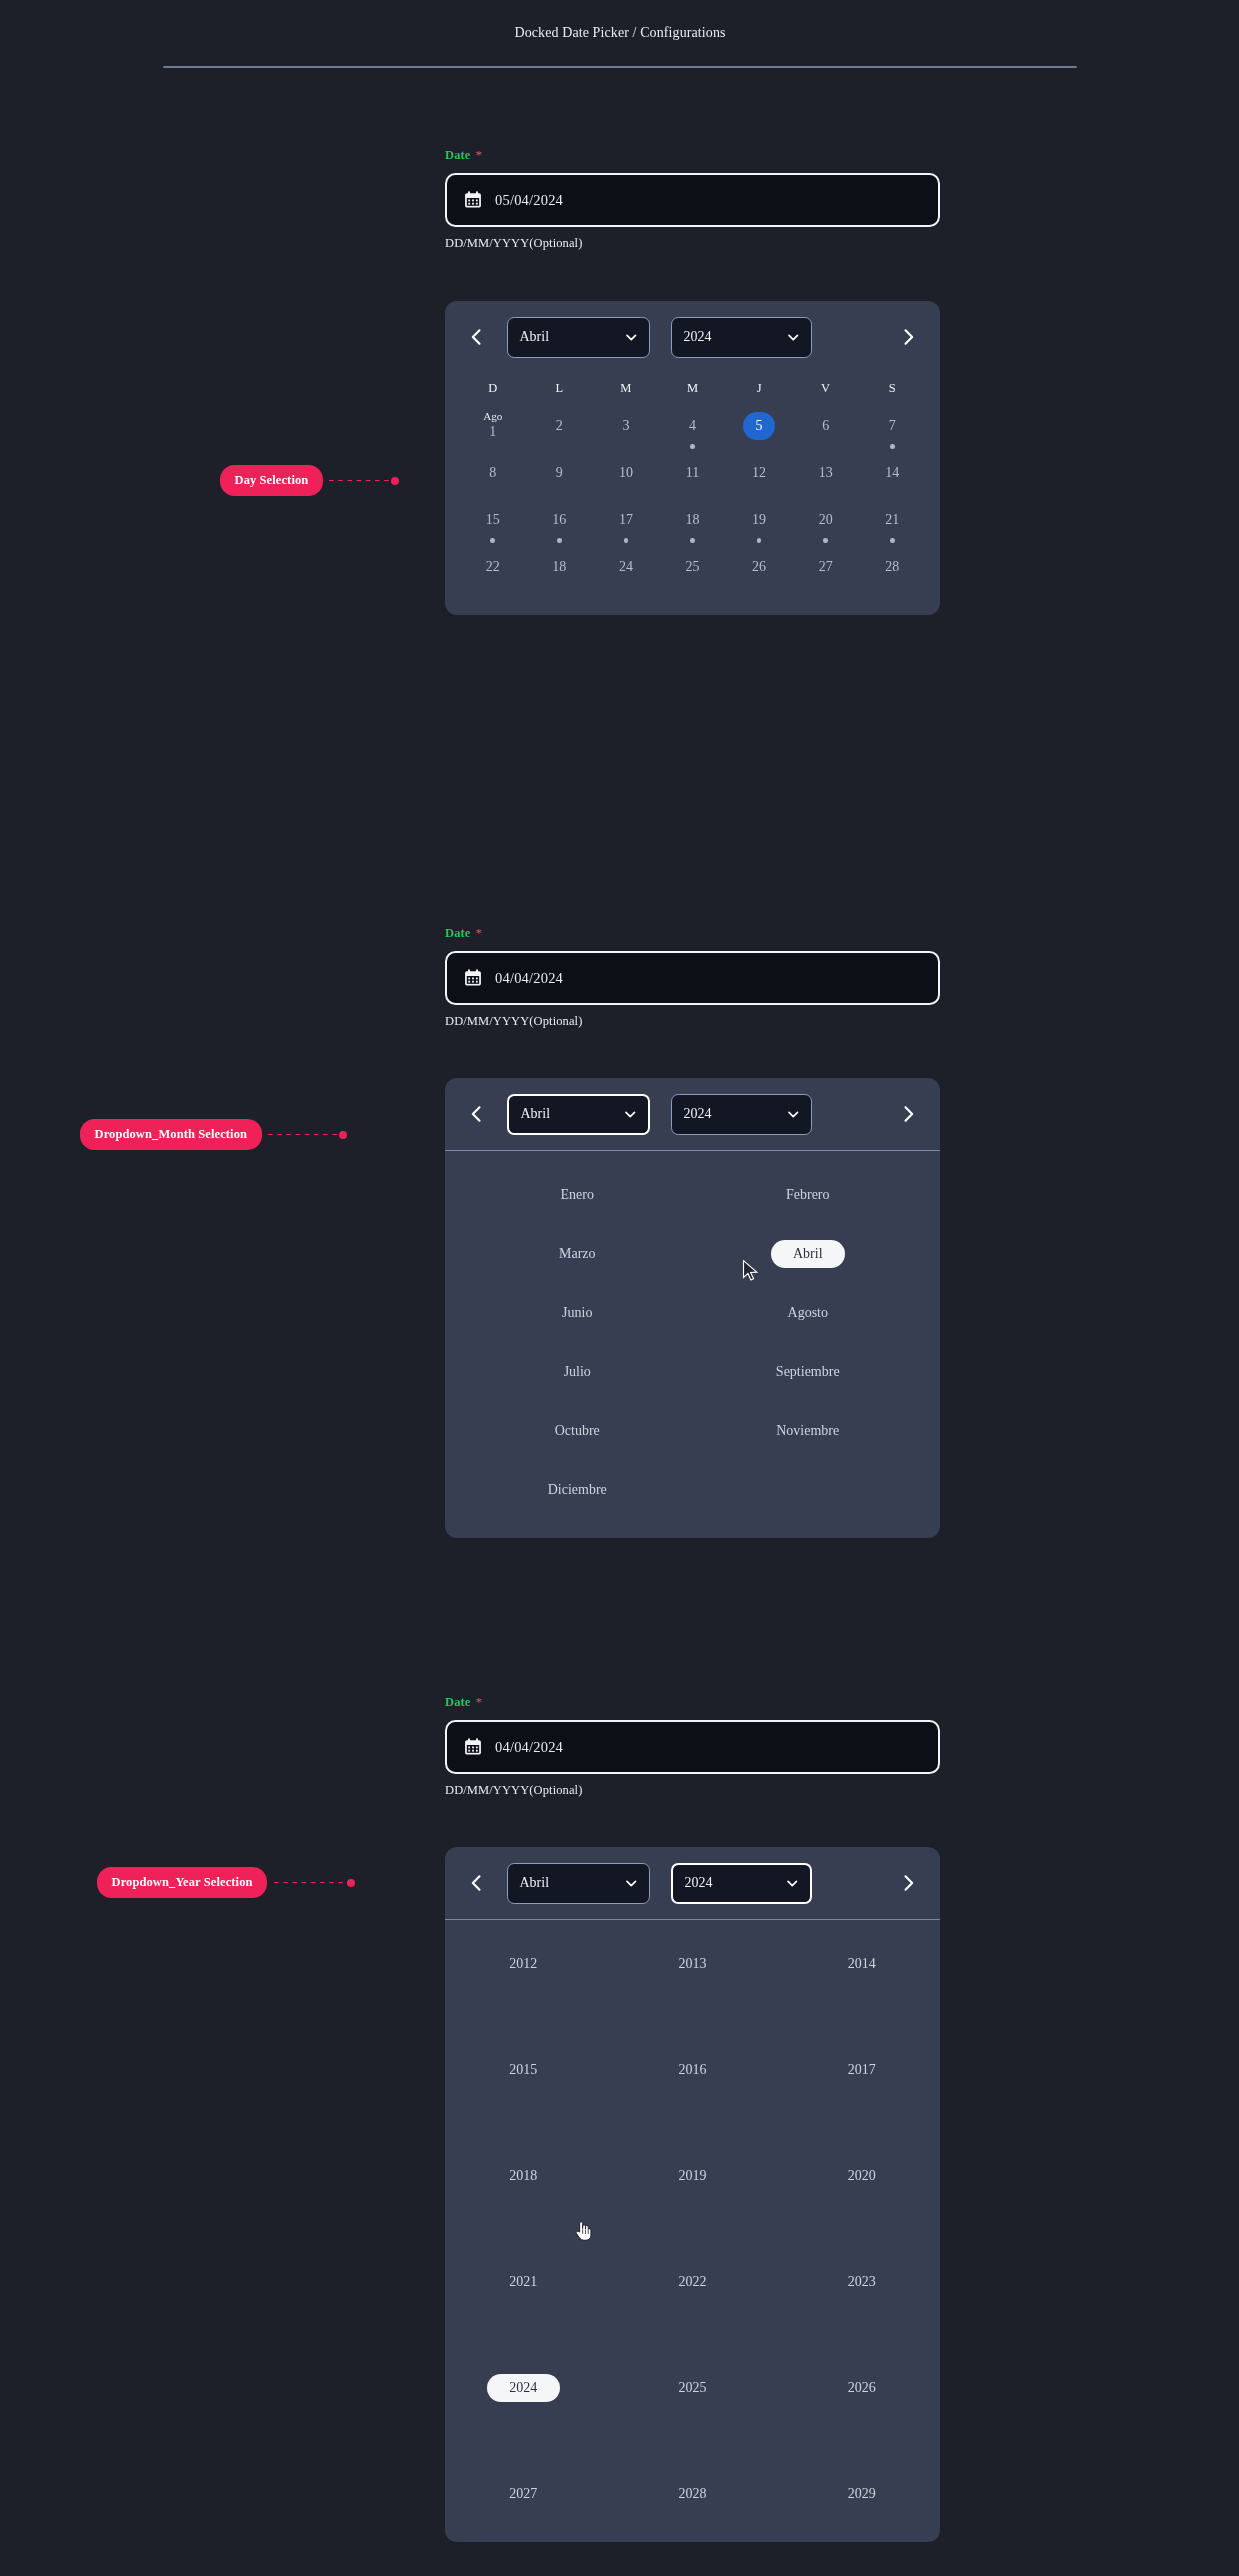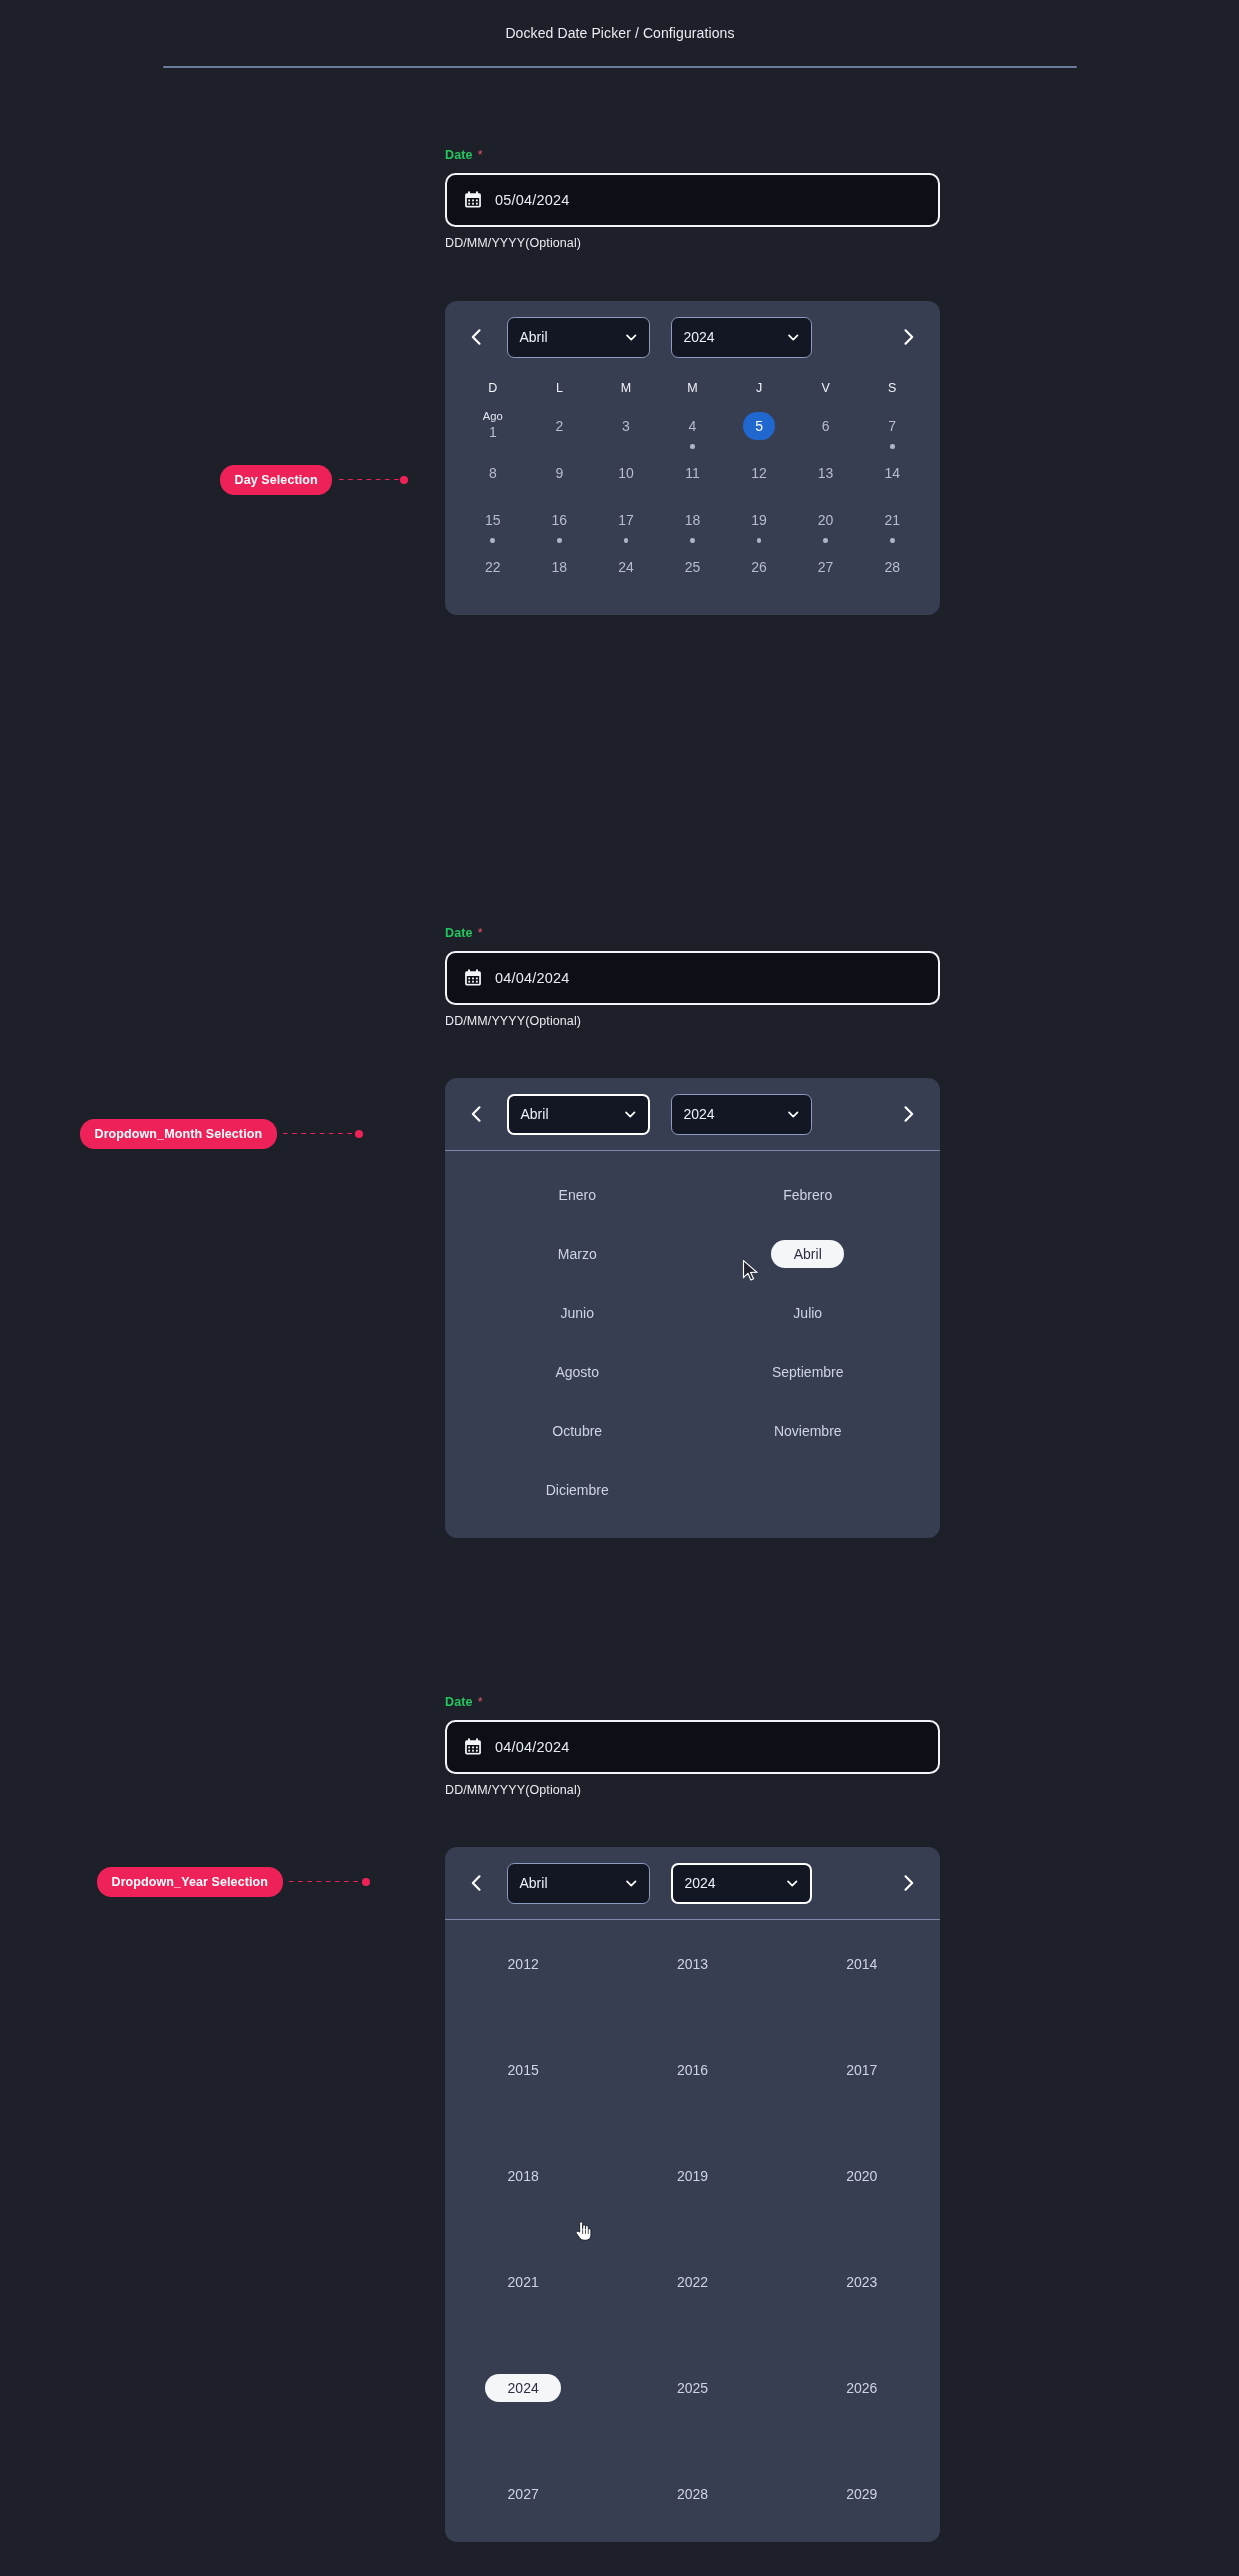--- a/index.html
+++ b/index.html
@@ -3,21 +3,21 @@
 <meta charset="utf-8">
 <style>
   * { box-sizing: border-box; margin: 0; padding: 0; }
   html, body {
     width: 1240px;
     height: 2576px;
     background: #1e2029;
     font-family: "Liberation Sans", sans-serif;
     overflow: hidden;
   }
-  .page { position: relative; width: 980px; height: 2576px; }
+  .page { position: relative; width: 980px; height: 2576px; font-family: Liberation Serif, serif; }
 
   
   .header-title {
     position: absolute; top: 25px; left: 0; width: 1240px;
     text-align: center; color: #e9ecf2; font-size: 14px; letter-spacing: 0.1px;
   }
   .header-rule {
     position: absolute; top: 66px; left: 163px; width: 914px; height: 2px;
     background: #6c7a9b; border-radius: 1.3px;
   }
@@ -378,24 +378,24 @@
         <div class="opt-cell">
           <span class="opt">Marzo</span>
         </div>
         <div class="opt-cell">
           <span class="opt active">Abril</span>
         </div>
         <div class="opt-cell">
           <span class="opt">Junio</span>
         </div>
         <div class="opt-cell">
+          <span class="opt">Agosto</span>
+        </div>
+        <div class="opt-cell">
           <span class="opt">Julio</span>
-        </div>
-        <div class="opt-cell">
-          <span class="opt">Agosto</span>
         </div>
         <div class="opt-cell">
           <span class="opt">Septiembre</span>
         </div>
         <div class="opt-cell">
           <span class="opt">Octubre</span>
         </div>
         <div class="opt-cell">
           <span class="opt">Noviembre</span>
         </div>

